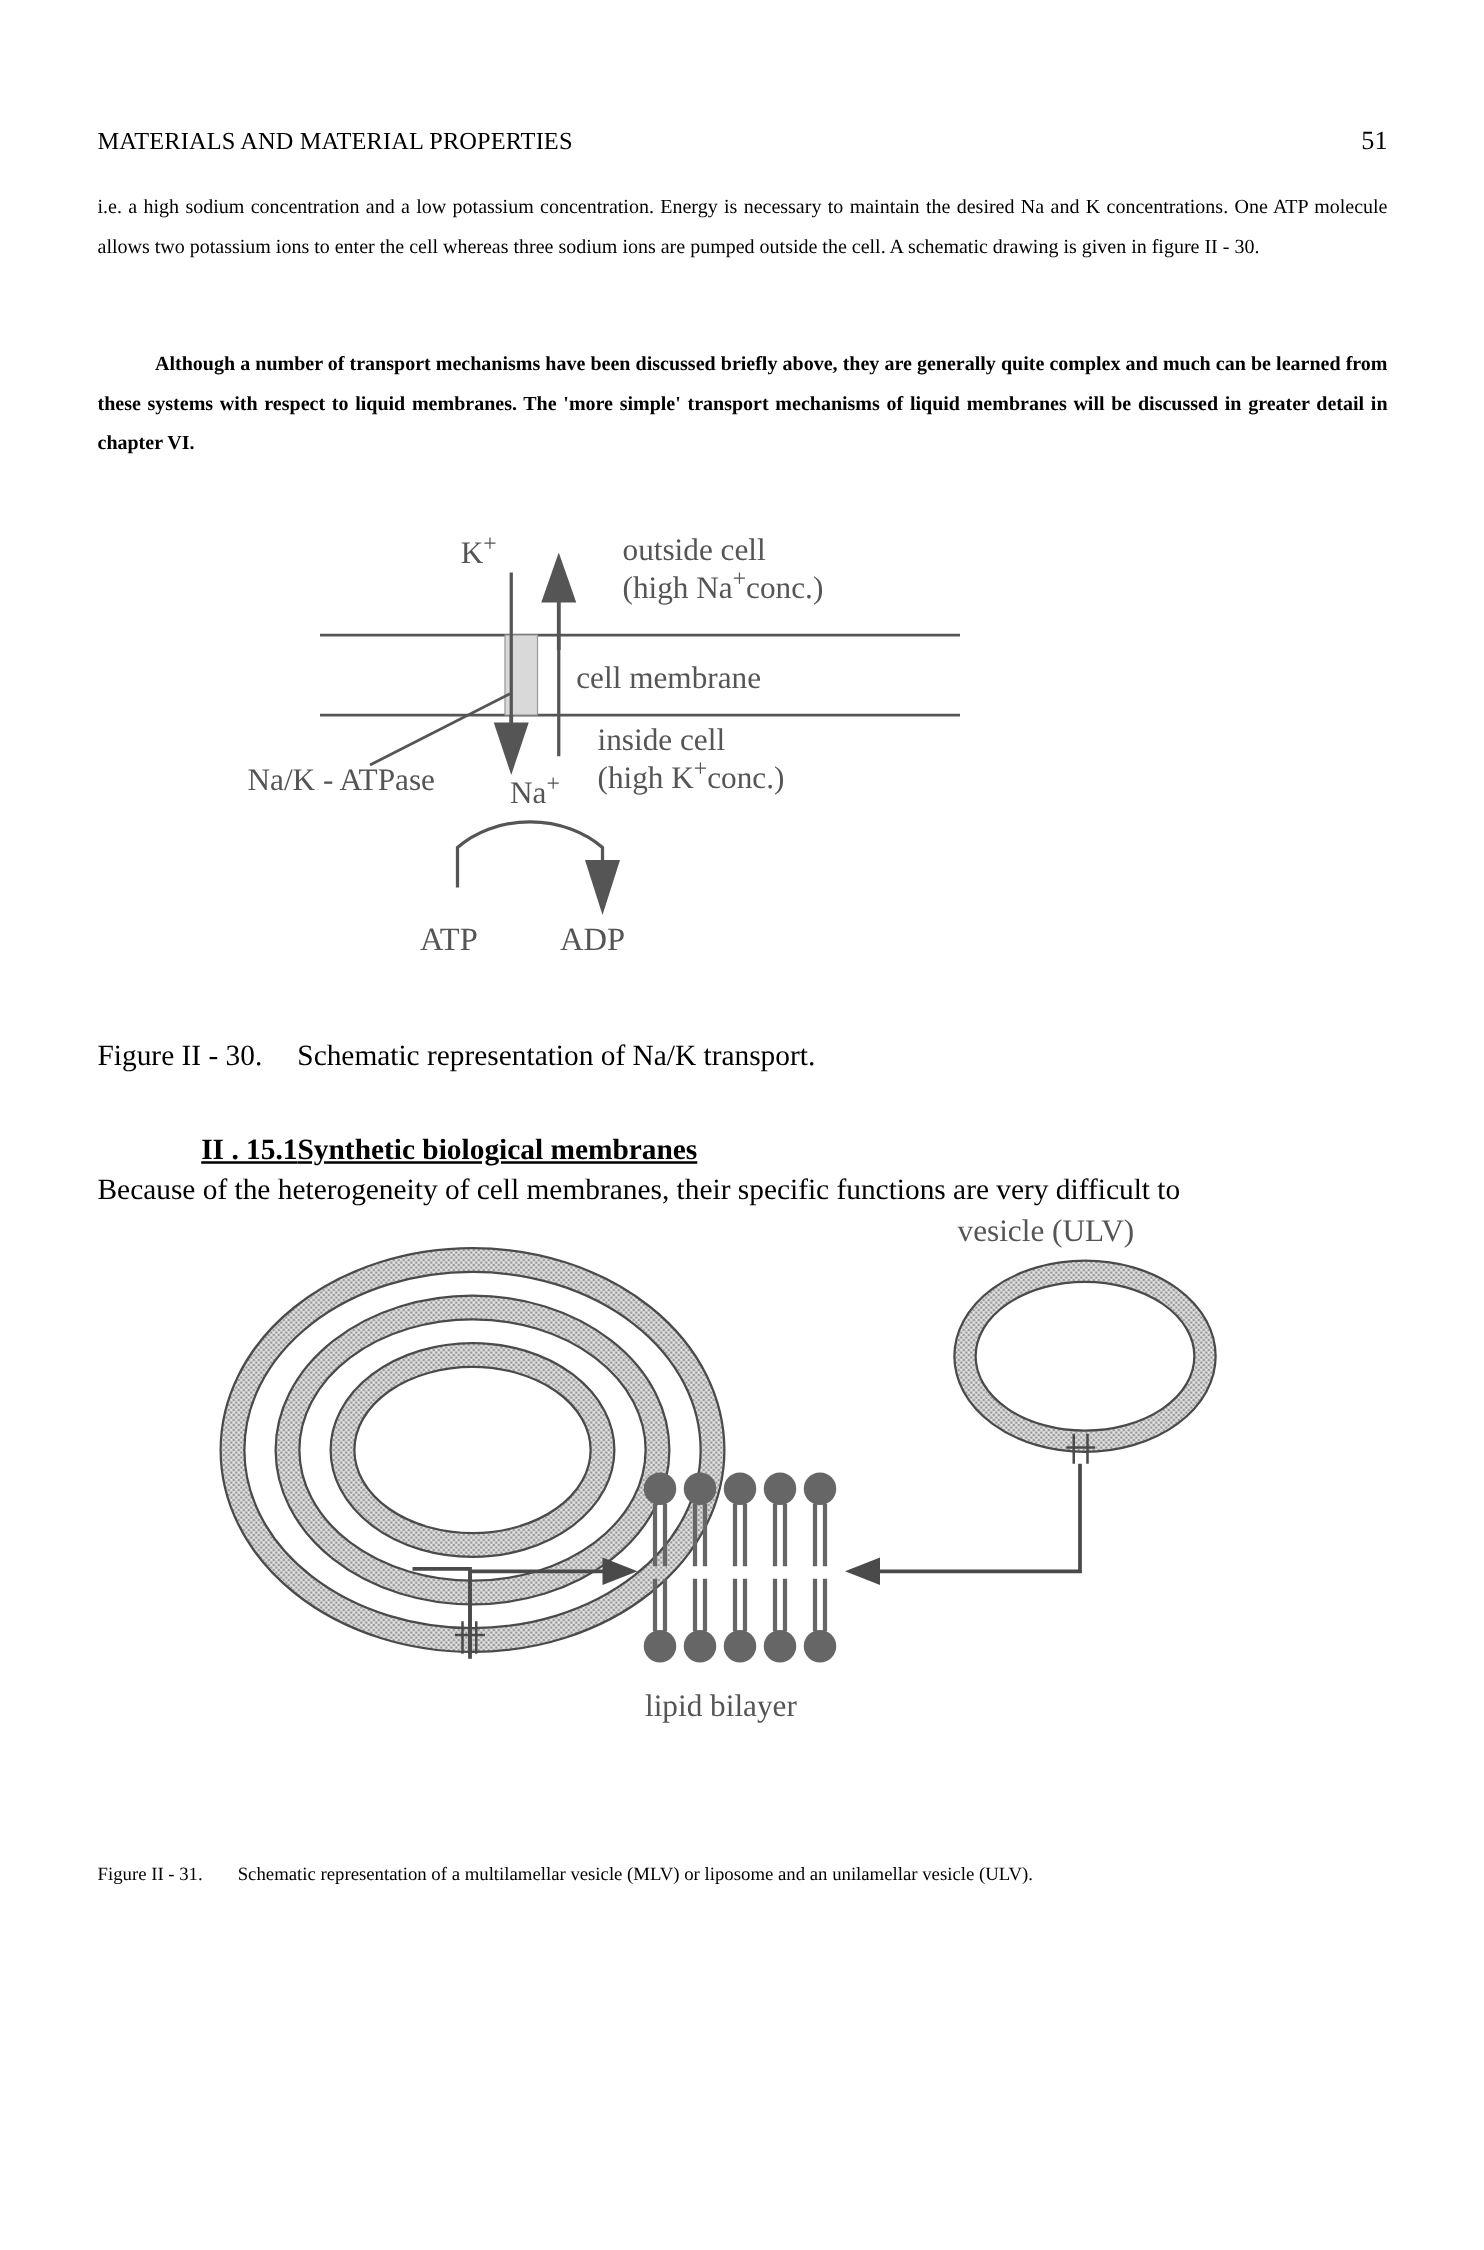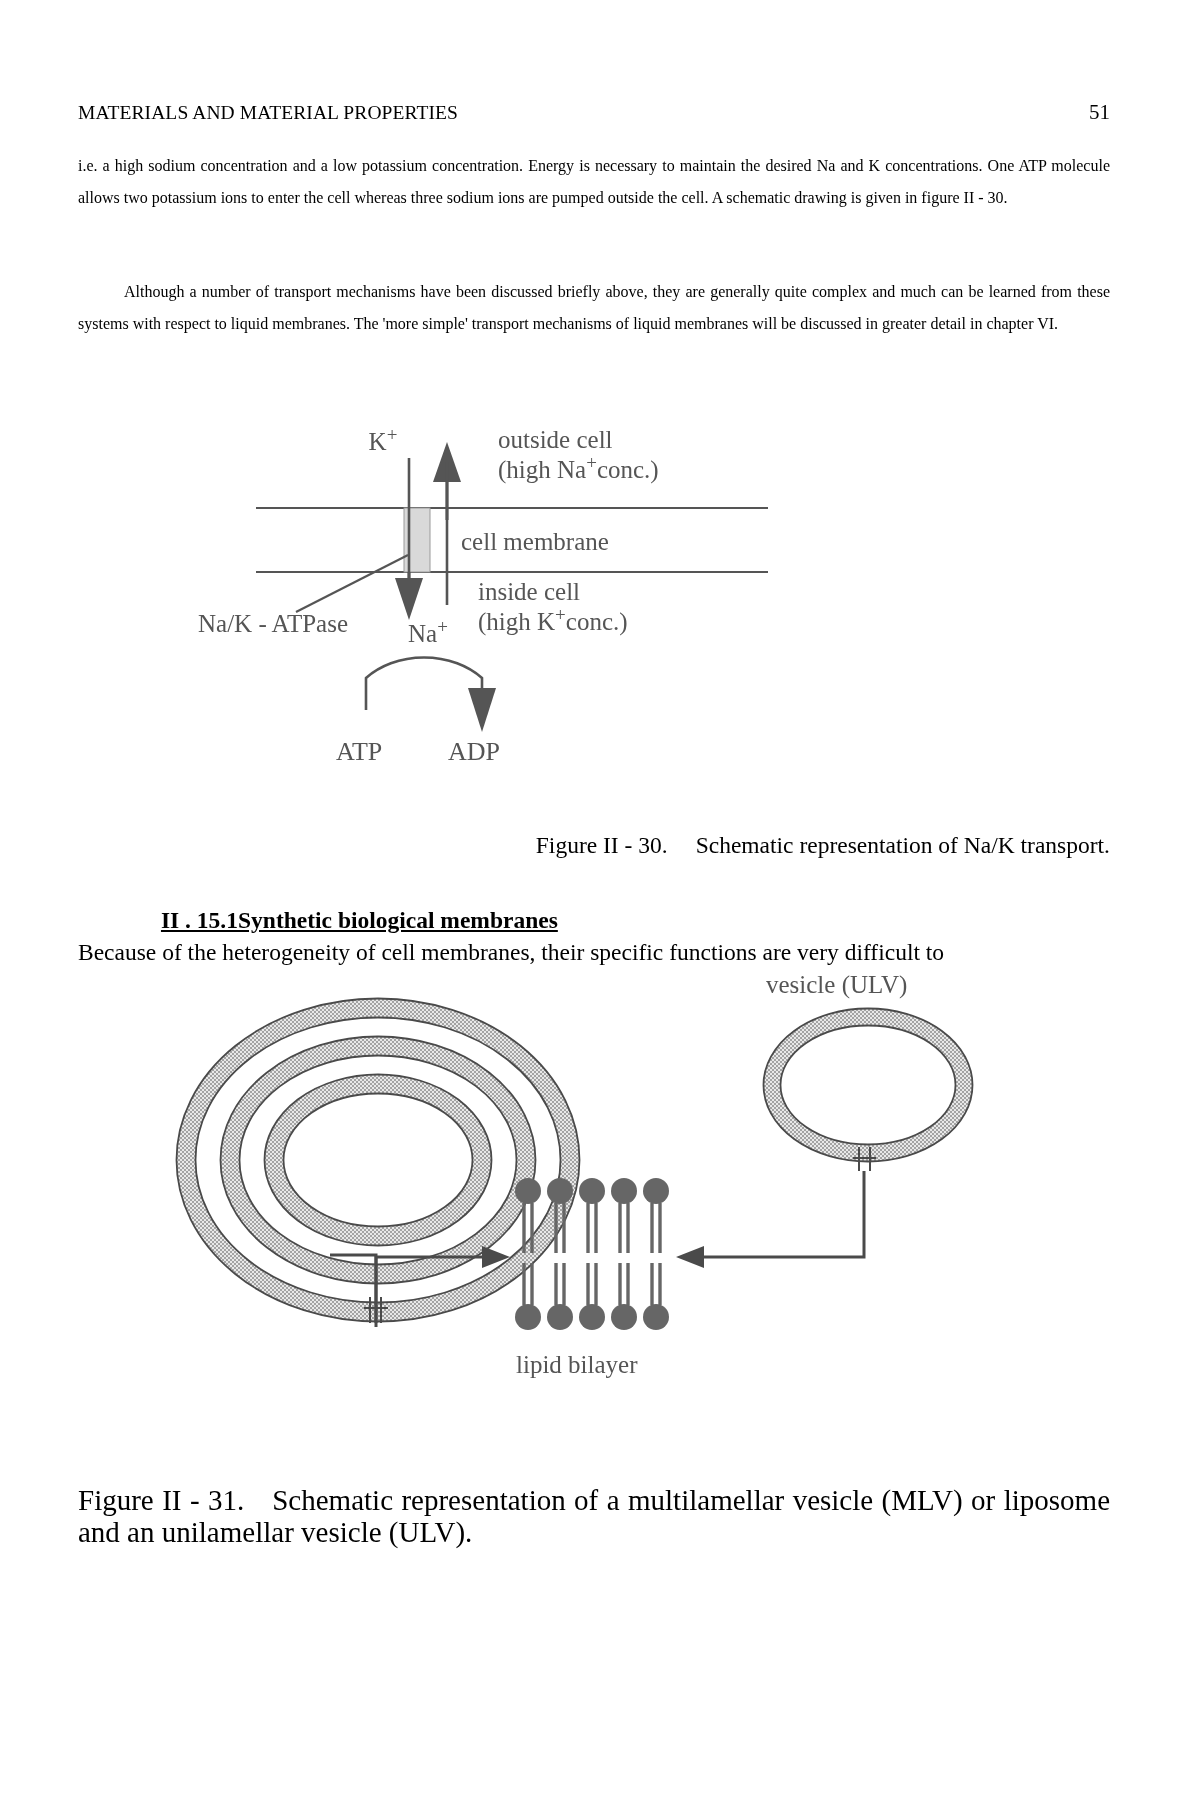--- a/index.html
+++ b/index.html
@@ -45,21 +45,21 @@
   
   .body-block {
     position: absolute;
     left: 78px;
     width: 1032px;
     font-size: 16px;
     line-height: 31.5px;
     text-align: justify;
   }
   .body-block p { margin: 0; }
-  .body-block p.indent { text-indent: 46px; }
+  .body-block p.indent { text-indent: 46px; font-weight: bold; }
 
   #para-1 { top: 150px; }
   #para-2 { top: 276px; }
 
   
   #figure-1 {
     position: absolute;
     left: 78px;
     top: 420px;
     width: 1032px;
@@ -67,21 +67,21 @@
   }
   #figure-1 svg { display: block; }
 
   
   .caption {
     position: absolute;
     left: 78px;
     width: 1032px;
     font-size: 23.5px;
     line-height: 31.5px;
-    text-align: right;
+    text-align: left;
   }
   #caption-1 { top: 830px; }
   .caption-label { white-space: nowrap; }
   .caption-gap { display: inline-block; width: 28px; }
 
   
   #section-heading {
     position: absolute;
     left: 78px;
     top: 905px;
@@ -110,21 +110,21 @@
     width: 1032px;
     height: 400px;
   }
   #figure-2 svg { display: block; }
 
   #caption-2 {
     position: absolute;
     left: 78px;
     top: 1485px;
     width: 1032px;
-    font-size: 29px;
+    font-size: 15px;
     line-height: 31.5px;
     text-align: justify;
   }
 
   .fig-text {
     font-family: "Liberation Serif", "DejaVu Serif", serif;
     fill: #555555;
   }
 </style>
 </head>

